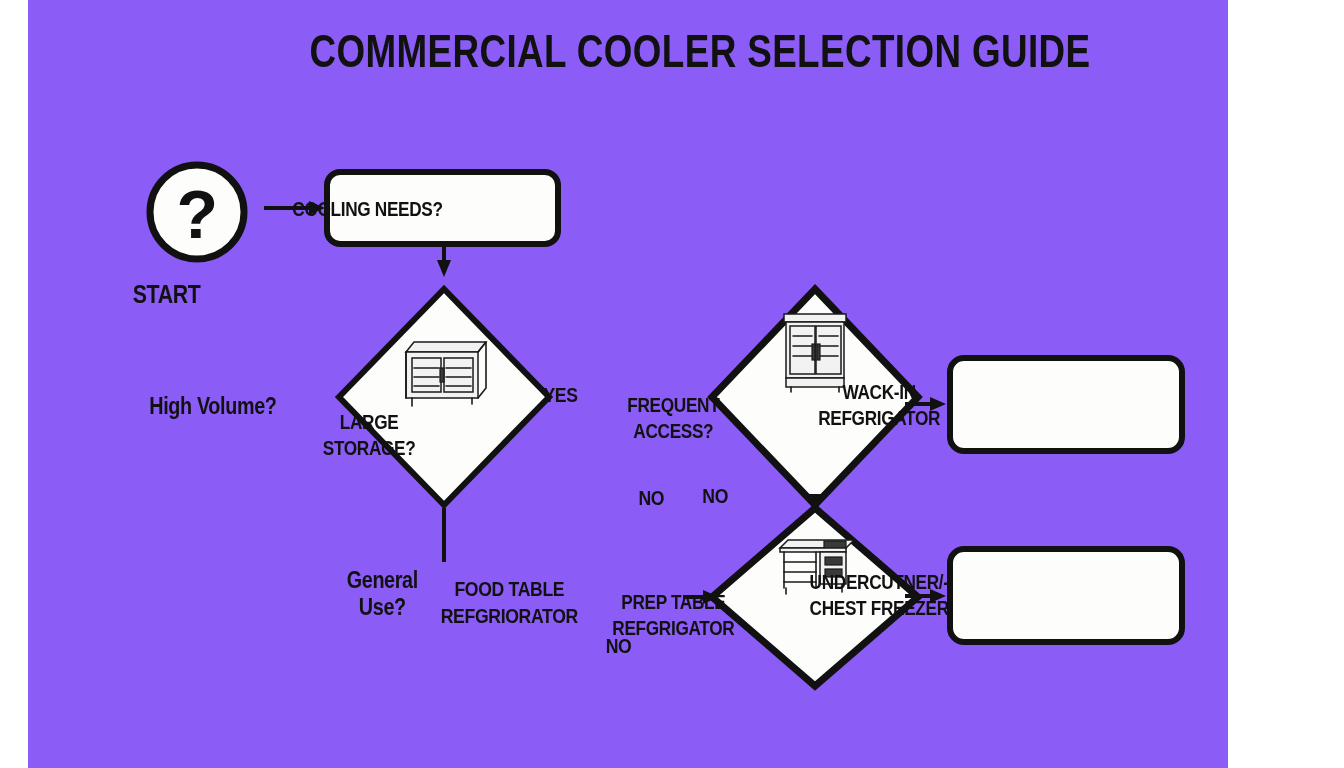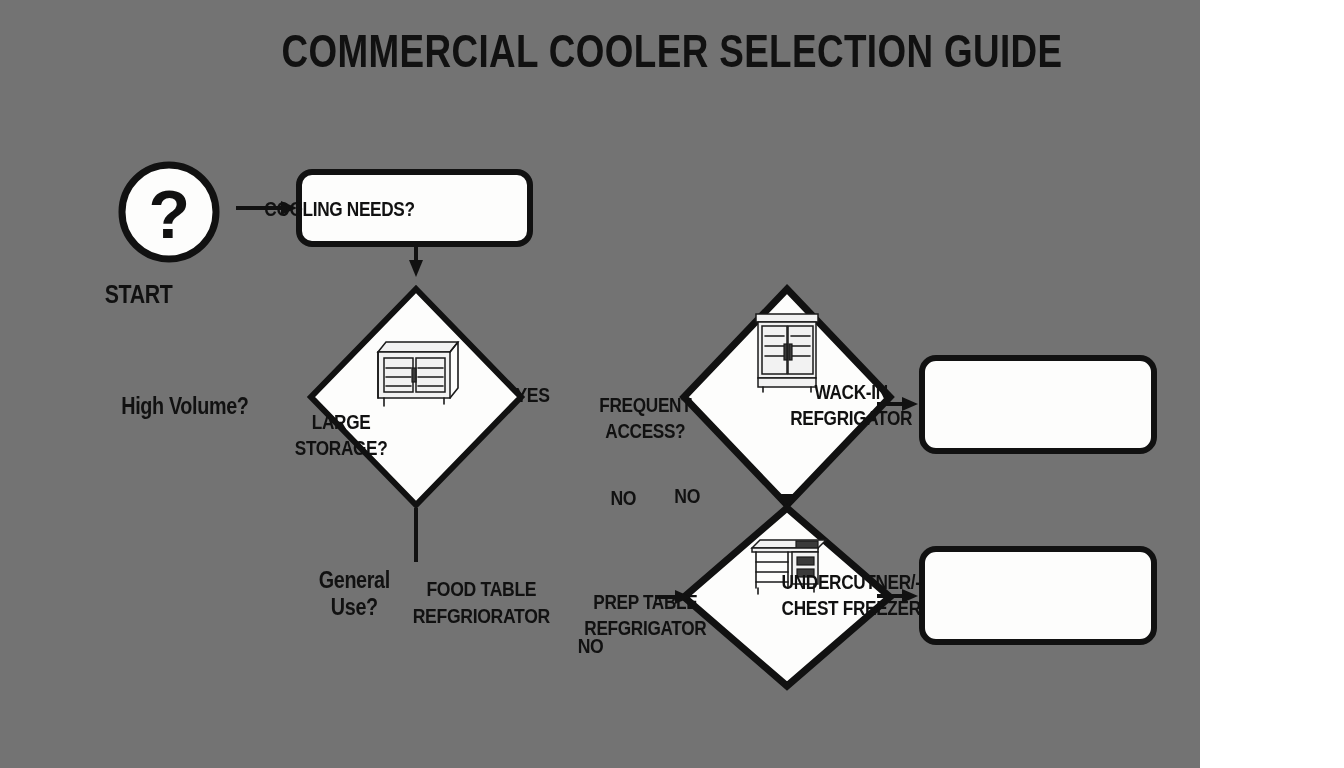--- a/index.html
+++ b/index.html
@@ -4,23 +4,24 @@
 <style>
   html, body {
     margin: 0;
     padding: 0;
     background: #ffffff;
   }
   #canvas {
     position: relative;
     width: 1200px;
     height: 768px;
-    background: #737373;
+    background: #8b5cf6;
     overflow: hidden;
     font-family: "Liberation Sans", sans-serif;
+    margin-left: 28px;
   }
   svg.flow {
     position: absolute;
     inset: 0;
     width: 1344px;
     height: 768px;
   }
   .shape-stroke {
     fill: #fdfdfc;
     stroke: #111111;

